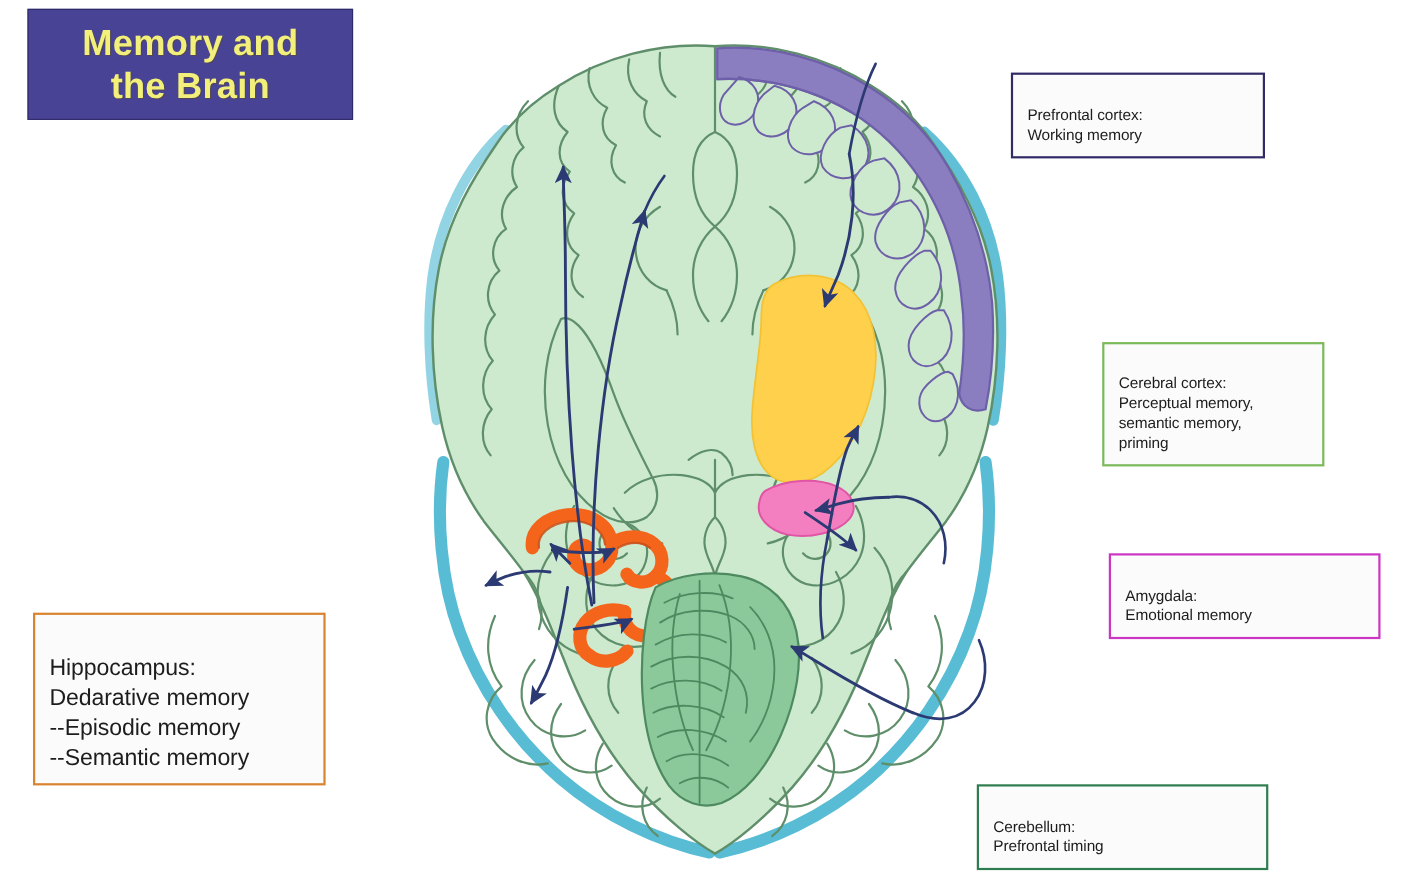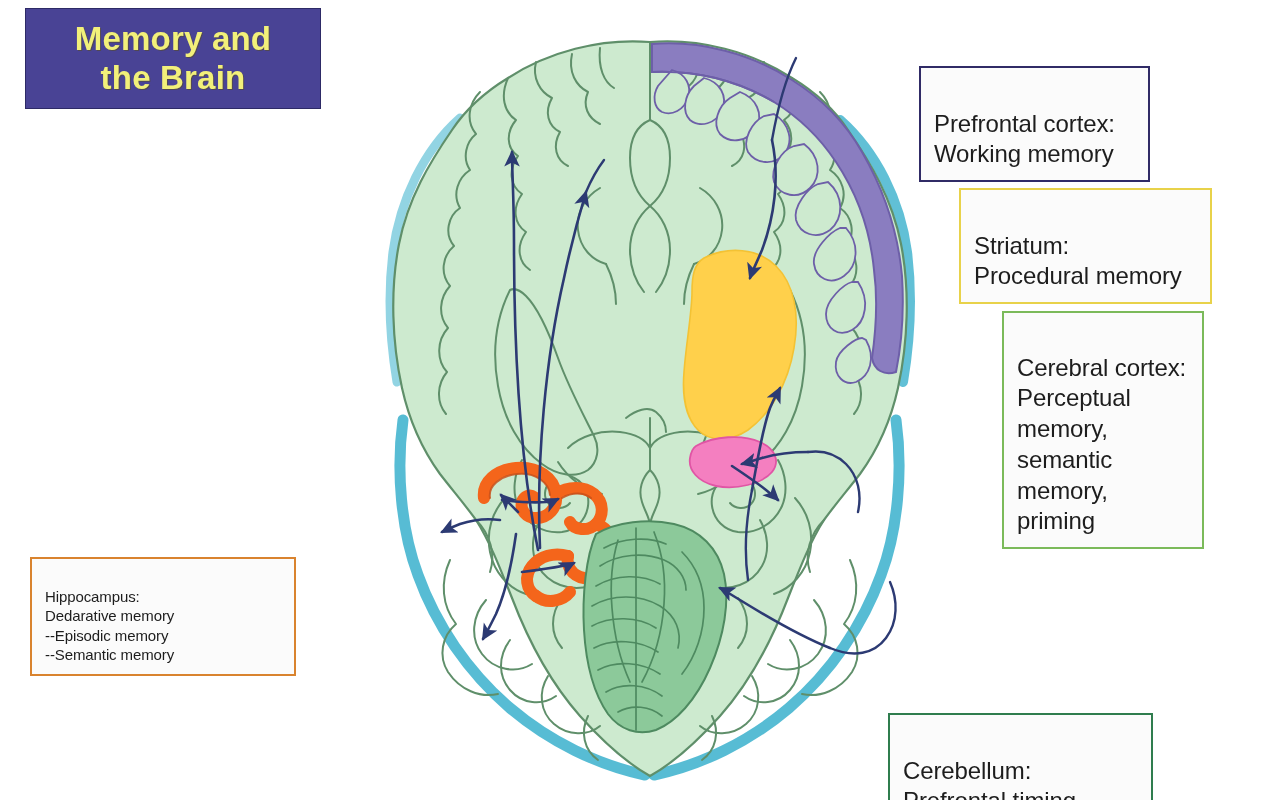--- a/index.html
+++ b/index.html
@@ -56,21 +56,21 @@
     height: 800px;
   }
   #brain-figure svg { display: block; width: 100%; height: 100%; }
 
   
   .callout {
     position: absolute;
     background: #fbfbfb;
     box-sizing: border-box;
     padding: 9px 13px 10px 13px;
-    font-size: 24px;
+    font-size: 14px;
     line-height: 1.28;
     color: #1d1d1d;
     white-space: pre-line;
     letter-spacing: -0.1px;
   }
   .callout.two-line { padding-top: 10px; }
 
   #callout-prefrontal {
     left: 919px; top: 66px;
     width: 231px;
@@ -93,21 +93,21 @@
   }
   #callout-cerebellum {
     left: 888px; top: 713px;
     width: 265px;
     border: 2.5px solid #2f7d4e;
   }
   #callout-hippocampus {
     left: 30px; top: 557px;
     width: 266px;
     border: 2.5px solid #d9832e;
-    font-size: 15px;
+    font-size: 21px;
   }
 </style>
 </head>
 <body>
 
 <div id="stage">
 
   <div id="title-plaque">
     <div class="title-text">Memory and
 the Brain</div>
@@ -374,32 +374,32 @@
         <path d="M286 192 C292 178 298 168 304 160"></path>
       </g>
     </svg>
   </div>
 
   <div class="callout two-line" id="callout-prefrontal">
     <span>Prefrontal cortex:
 Working memory</span>
   </div>
 
-  <div class="callout two-line" id="callout-striatum">
-    <span>Striatum:
-Procedural memory</span>
-  </div>
 
   <div class="callout" id="callout-cerebral">
     <span>Cerebral cortex:
 Perceptual memory,
 semantic memory,
 priming</span>
   </div>
 
+  <div class="callout two-line" id="callout-amygdala">
+    <span>Amygdala:
+Emotional memory</span>
+  </div>
 
   <div class="callout two-line" id="callout-cerebellum">
     <span>Cerebellum:
 Prefrontal timing</span>
   </div>
 
   <div class="callout" id="callout-hippocampus">
     <span>Hippocampus:
 Dedarative memory
 --Episodic memory

